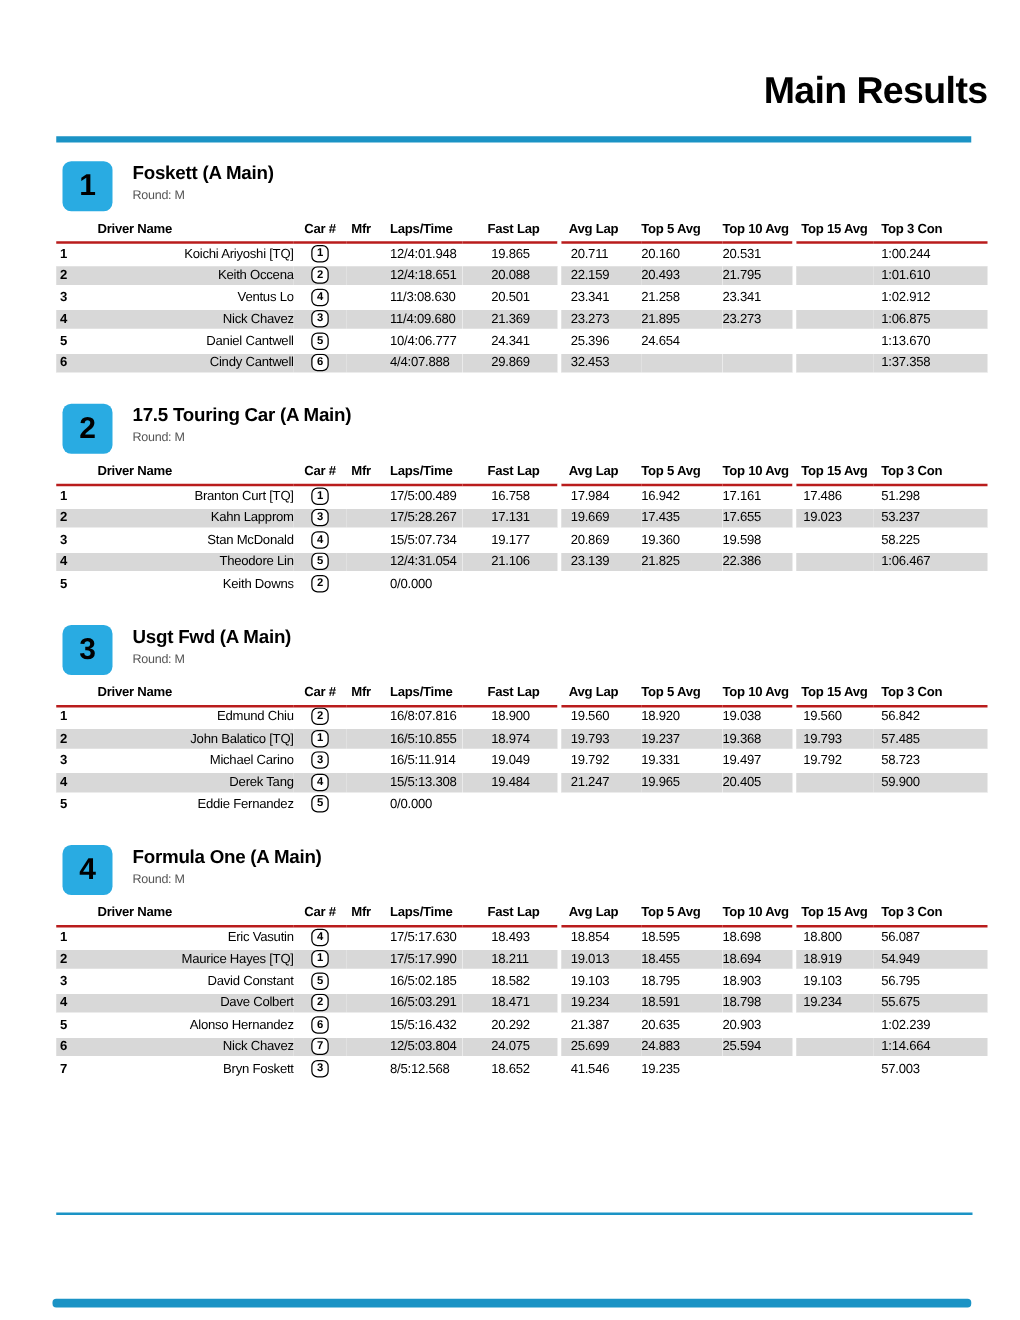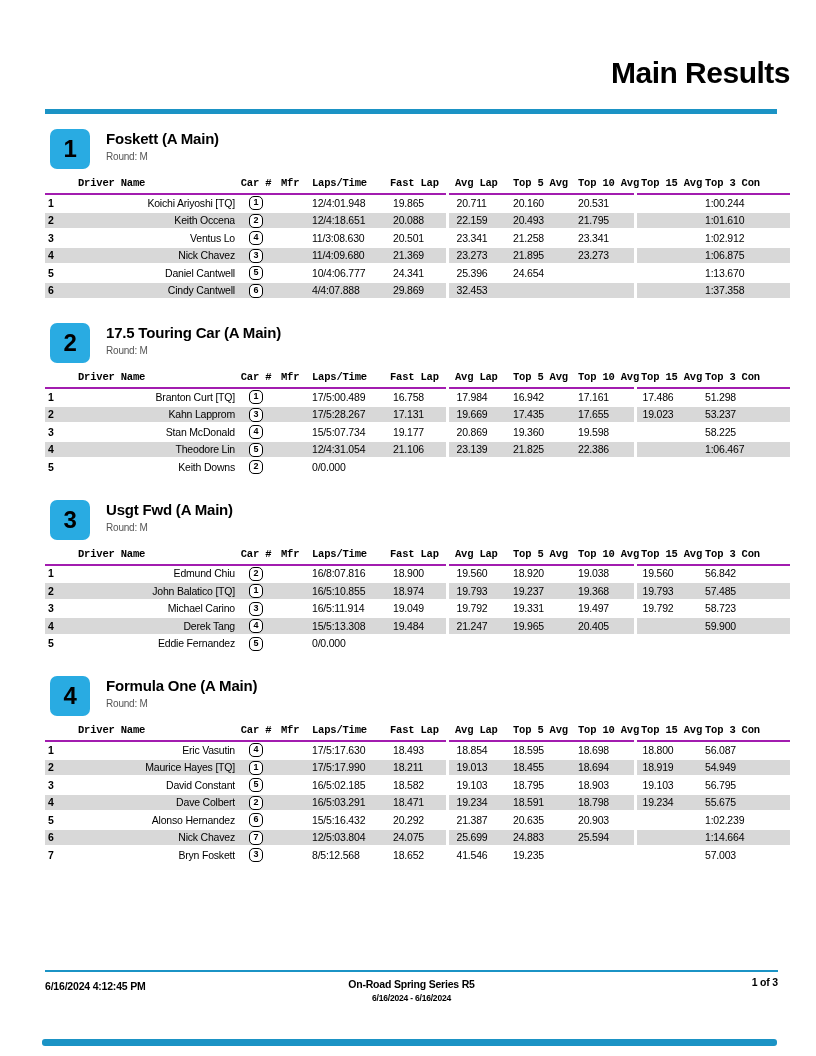--- a/index.html
+++ b/index.html
@@ -66,22 +66,22 @@
   col.c-laps   { width: 62px; }
   col.c-fast   { width: 77px; }
   col.c-avg    { width: 66px; }
   col.c-top5   { width: 65px; }
   col.c-top10  { width: 57px; }
   col.c-top15  { width: 64px; }
   col.c-top3   { width: 91px; }
 
   thead th {
     font-size: 10.5px; font-weight: bold; text-align: left;
-    border-bottom: 2px solid #a21caf;
-    padding: 2px 0 4px 0; white-space: nowrap; font-family: Liberation Mono, monospace;
+    border-bottom: 2px solid #b91c1c;
+    padding: 2px 0 4px 0; white-space: nowrap;
   }
   th.h-driver { padding-left: 2px; }
   th.h-car    { text-align: center; }
   th.h-mfr    { padding-left: 4px; }
   th.h-laps   { padding-left: 4px; }
   th.h-fast   { padding-left: 20px; }
   th.h-avg    { padding-left: 8px; }
   th.h-top15  { padding-left: 6px; }
   th.h-top3   { padding-left: 6px; }
 
@@ -625,24 +625,16 @@
     <td class="c-top15"></td>
     <td class="c-top3">57.003</td>
   </tr>
 </tbody>
     </table>
   </section>
 </main>
 
   <footer class="report-footer">
     <div class="footer-rule"></div>
-    <div class="footer-row">
-      <span class="footer-timestamp">6/16/2024 4:12:45 PM</span>
-      <div class="footer-center">
-        <div class="footer-event">On-Road Spring Series R5</div>
-        <div class="footer-dates">6/16/2024 - 6/16/2024</div>
-      </div>
-      <span class="footer-page">1 of 3</span>
-    </div>
   </footer>
 
   <div class="bottom-bar"></div>
 </div>
 
 </body></html>

